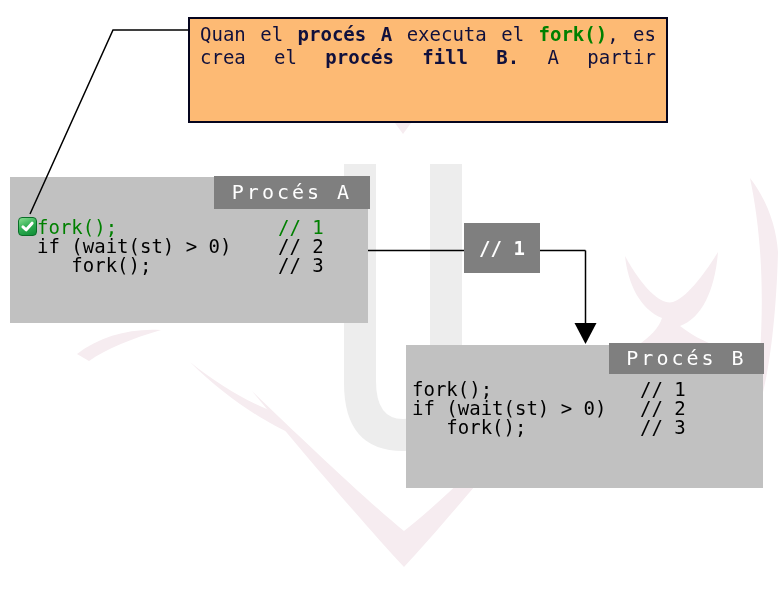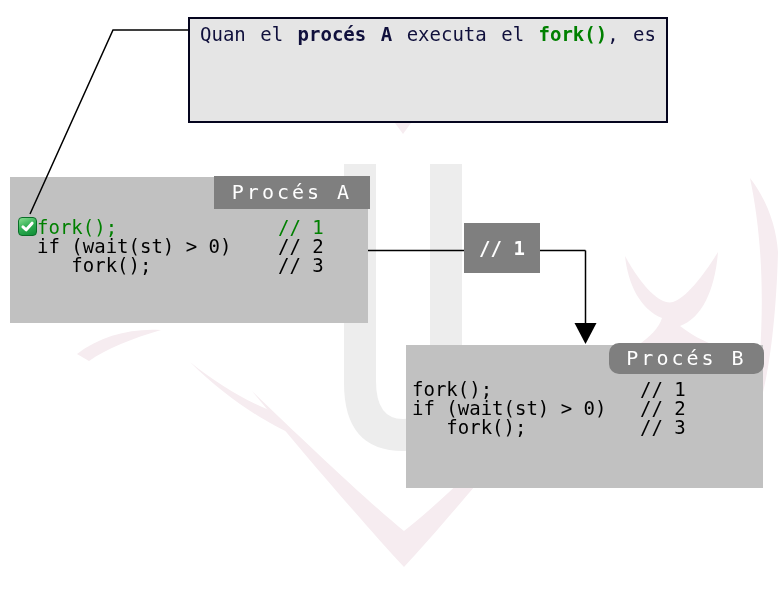--- a/index.html
+++ b/index.html
@@ -9,21 +9,21 @@
   
   .watermark{position:absolute;left:0;top:0;z-index:0;}
 
   
   .procbox{position:absolute;background:#c1c1c1;z-index:1;}
   .box-a{left:10px;top:177px;width:358px;height:146px;}
   .box-b{left:406px;top:345px;width:357px;height:143px;}
   .prochdr{position:absolute;background:#7f7f7f;color:#ffffff;font-size:20px;
            letter-spacing:3px;text-align:center;z-index:2;}
   .hdr-a{right:-2px;top:-1px;width:156px;height:33px;line-height:33px;}
-  .hdr-b{right:-1px;top:-2px;width:155px;height:31px;line-height:31px;border-radius:10px;}
+  .hdr-b{right:-1px;top:-2px;width:155px;height:31px;line-height:31px;}
 
   .codeblock{position:absolute;font-size:19px;font-weight:normal;color:#000000;white-space:pre;}
   #code-a{left:27px;top:41px;}
   #code-b{left:6px;top:35px;}
   .code-line{position:relative;height:19px;line-height:19px;}
   .comment{position:absolute;top:0;}
   #code-a .comment{left:241px;}
   #code-b .comment{left:228px;}
   .green{color:#008000;}
 
@@ -35,21 +35,21 @@
 
   
   .connlabel{position:absolute;left:464px;top:223px;width:76px;height:50px;background:#7f7f7f;
              color:#ffffff;font-size:19px;font-weight:bold;text-align:center;line-height:50px;z-index:1;}
 
   
   .lines{position:absolute;left:0;top:0;z-index:4;pointer-events:none;}
 
   
   .callout{position:absolute;left:188px;top:17px;width:480px;height:106px;box-sizing:border-box;
-           background:#e5e5e5;border:2px solid #05051e;z-index:5;padding:4px 10px;
+           background:#fdba74;border:2px solid #05051e;z-index:5;padding:4px 10px;
            color:#10103c;font-size:19px;line-height:23px;}
   .callout-line{text-align:justify;text-align-last:justify;}
   .b{font-weight:bold;}
   .g{color:#008000;font-weight:bold;}
 </style>
 </head>
 <body>
 
 <div class="canvas">
 
@@ -83,15 +83,16 @@
   <div class="connlabel">// 1</div>
 
   <svg class="lines" width="784" height="590" viewBox="0 0 784 590">
     <path d="M188,30 L113,30 L30,214" fill="none" stroke="#000000" stroke-width="1.5"></path>
     <path d="M368,250.5 L464,250.5 M540,250.5 L585.5,250.5 M585.5,250.5 L585.5,326" fill="none" stroke="#000000" stroke-width="1.5"></path>
     <polygon points="574.5,323 596.5,323 585.5,344" fill="#000000"></polygon>
   </svg>
 
   <div class="callout" id="callout-text">
       <div class="callout-line"><span>Quan el </span><span class="b">procés A</span><span> executa el </span><span class="b g">fork()</span><span>, es</span></div>
+      <div class="callout-line"><span>crea el </span><span class="b">procés fill B.</span><span> A partir</span></div>
     </div>
 
 </div>
 
 </body></html>

